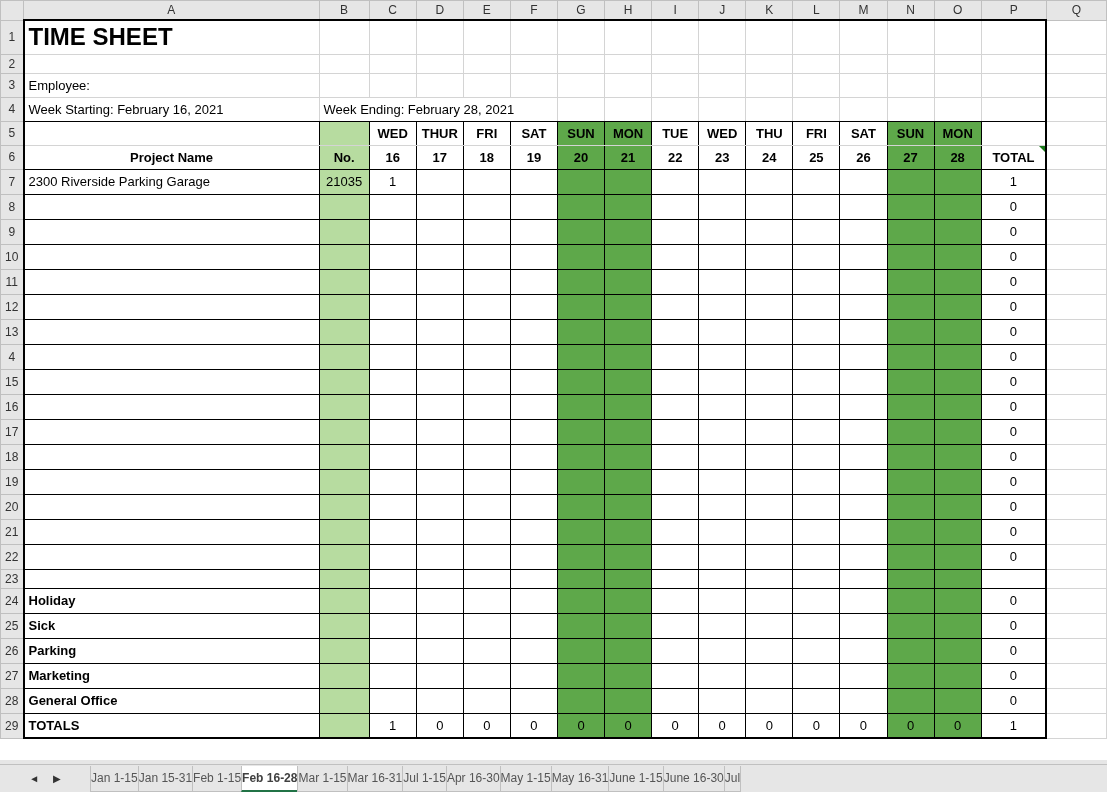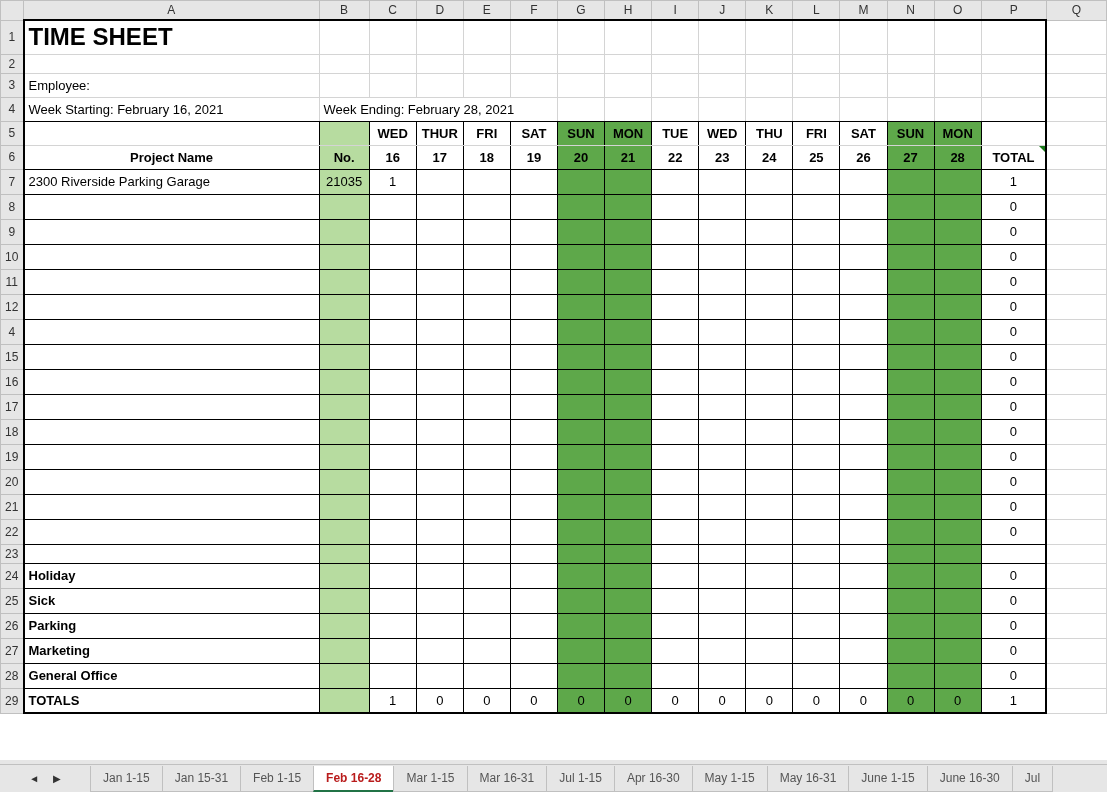--- a/index.html
+++ b/index.html
@@ -87,32 +87,32 @@
     display: flex;
     align-items: center;
     justify-content: center;
     gap: 14px;
     color: #888;
     font-size: 10px;
   }
   .tab-nav span { cursor: pointer; }
   .tab-nav .enabled { color: #333; }
   .tab {
-    padding: 5px 12px;
+    padding: 5px 0;
     border: 1px solid #c0c0c0;
     border-top: none;
     background: #e6e6e6;
     cursor: pointer;
     margin-right: -1px;
     color: #555;
   }
   .tab.active {
     background: white;
     border-bottom: 2px solid #217346;
-    color: #b91c1c;
+    color: #404040;
     font-weight: bold;
   }
   .selected-row-hdr { background: #d2d2d2; color: #0a6332; font-weight: bold; }
   .total-marker {
     position: relative;
   }
   .total-marker::after {
     content: "";
     position: absolute;
     top: 0; right: 0;
@@ -378,20 +378,40 @@
           <td class="cell center bthin-bottom bthin-right"></td>
           <td class="cell center bthin-bottom bthin-right"></td>
           <td class="cell center bthin-bottom bthin-right"></td>
           <td class="cell center bthin-bottom bthin-right darkgreen"></td>
           <td class="cell center bthin-bottom bthin-right darkgreen"></td>
           <td class="cell center bthick-right bthin-bottom">0</td>
           <td class="cell"></td>
         </tr>
         <tr class="r-data">
           <th class="rowhdr selected-row-hdr">12</th>
+          <td class="cell right bthick-left bthin-bottom bthin-right"></td>
+          <td class="cell center lightgreen bthin-bottom bthin-right"></td>
+          <td class="cell center bthin-bottom bthin-right"></td>
+          <td class="cell center bthin-bottom bthin-right"></td>
+          <td class="cell center bthin-bottom bthin-right"></td>
+          <td class="cell center bthin-bottom bthin-right"></td>
+          <td class="cell center bthin-bottom bthin-right darkgreen"></td>
+          <td class="cell center bthin-bottom bthin-right darkgreen"></td>
+          <td class="cell center bthin-bottom bthin-right"></td>
+          <td class="cell center bthin-bottom bthin-right"></td>
+          <td class="cell center bthin-bottom bthin-right"></td>
+          <td class="cell center bthin-bottom bthin-right"></td>
+          <td class="cell center bthin-bottom bthin-right"></td>
+          <td class="cell center bthin-bottom bthin-right darkgreen"></td>
+          <td class="cell center bthin-bottom bthin-right darkgreen"></td>
+          <td class="cell center bthick-right bthin-bottom">0</td>
+          <td class="cell"></td>
+        </tr>
+        <tr class="r-data">
+          <th class="rowhdr">13</th>
           <td class="cell right bthick-left bthin-bottom bthin-right"></td>
           <td class="cell center lightgreen bthin-bottom bthin-right"></td>
           <td class="cell center bthin-bottom bthin-right"></td>
           <td class="cell center bthin-bottom bthin-right"></td>
           <td class="cell center bthin-bottom bthin-right"></td>
           <td class="cell center bthin-bottom bthin-right"></td>
           <td class="cell center bthin-bottom bthin-right darkgreen"></td>
           <td class="cell center bthin-bottom bthin-right darkgreen"></td>
           <td class="cell center bthin-bottom bthin-right"></td>
           <td class="cell center bthin-bottom bthin-right"></td>

